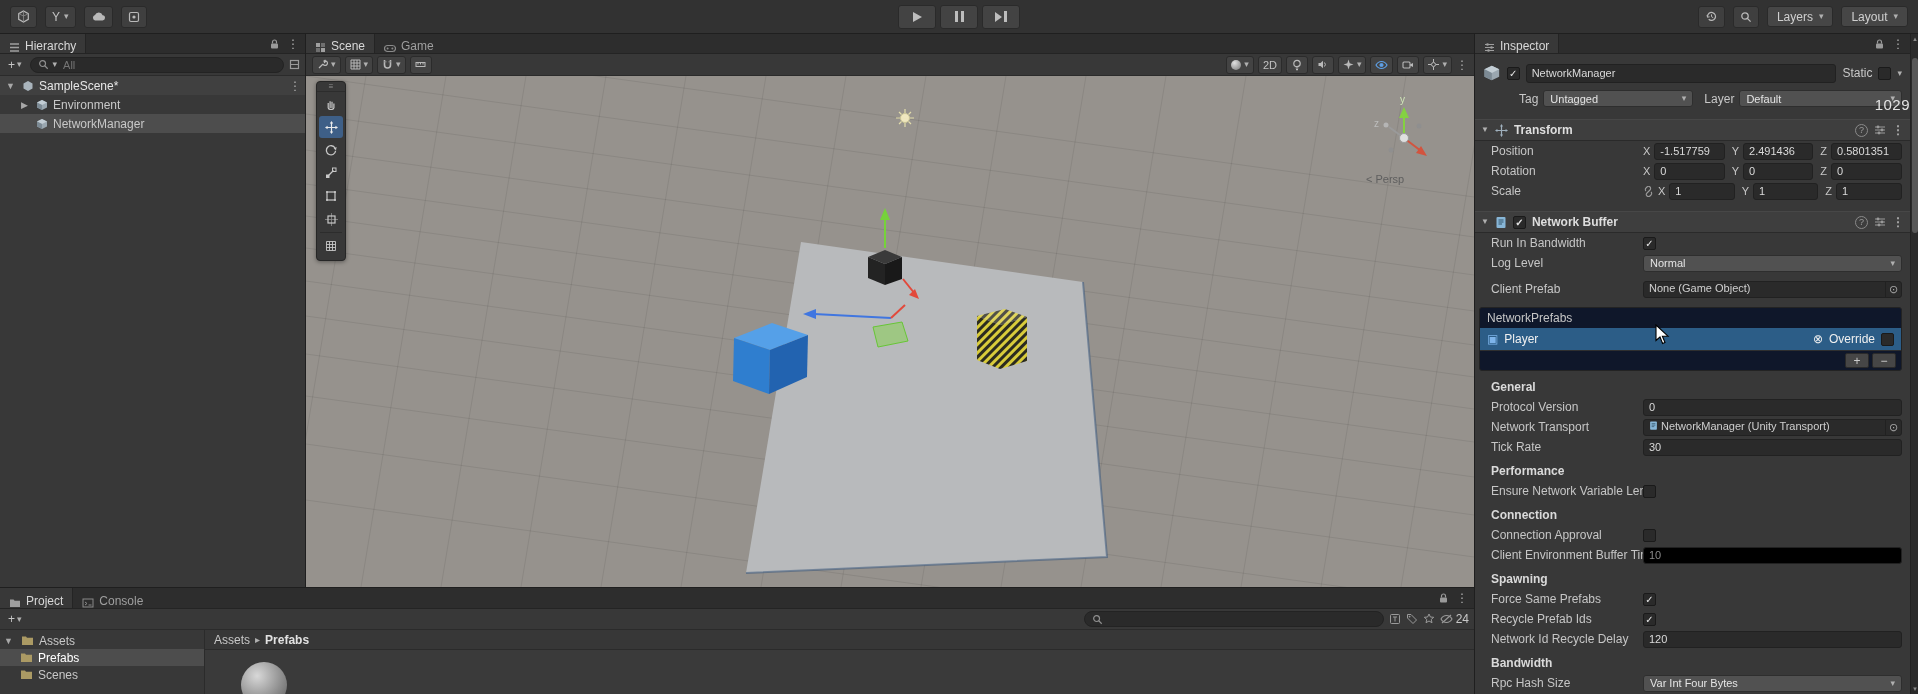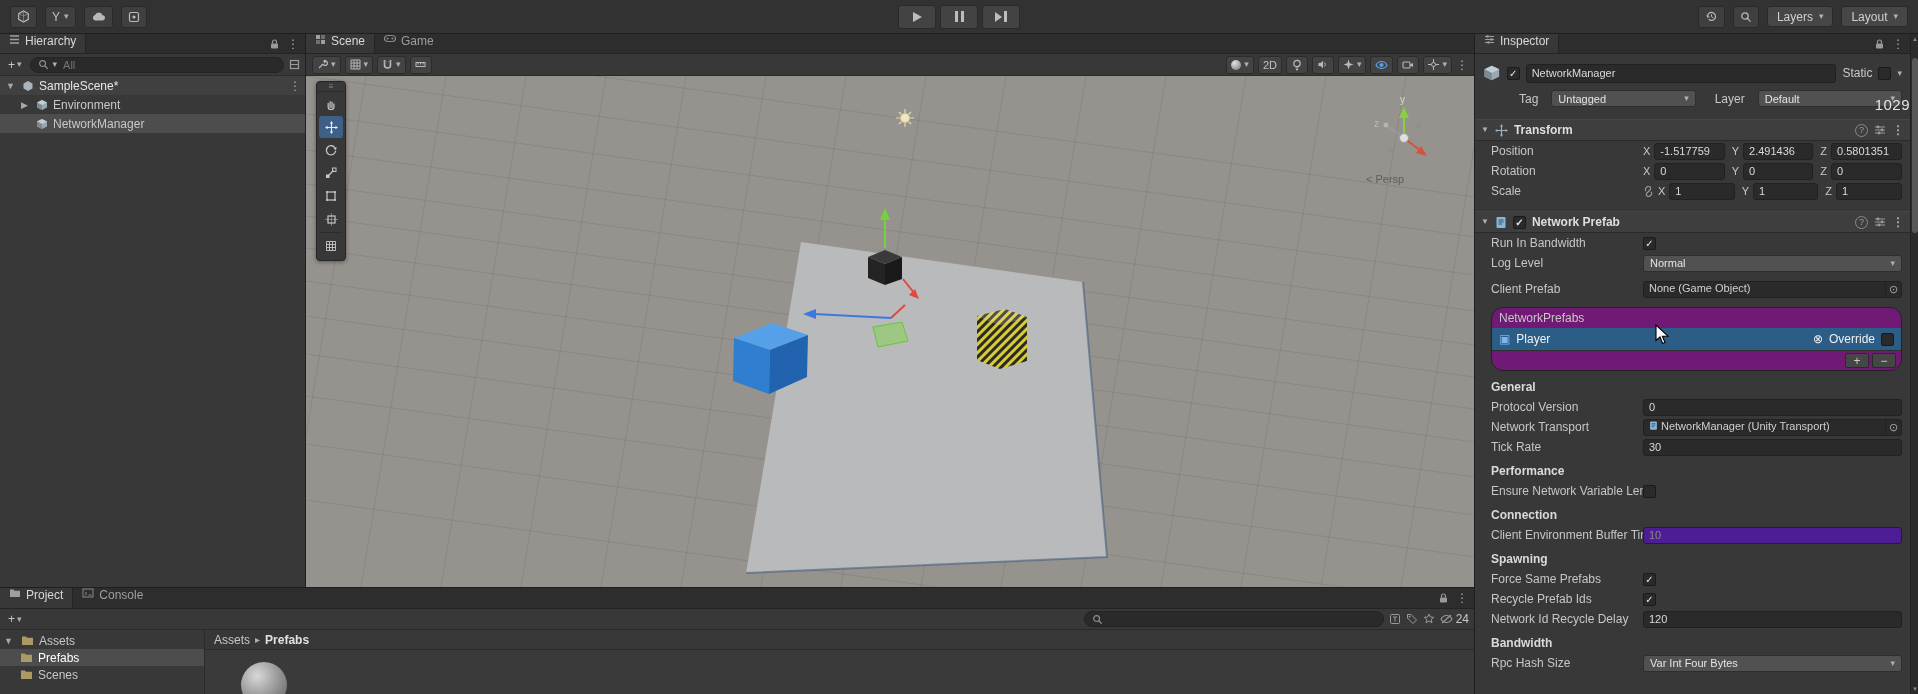--- a/index.html
+++ b/index.html
@@ -14,21 +14,21 @@
   .tb-right{margin-left:auto;display:flex;align-items:center;gap:8px;margin-right:10px}
   .tb-btn{height:22px;min-width:26px;display:flex;align-items:center;justify-content:center;gap:4px;background:#3f3f3f;border:1px solid #2a2a2a;border-radius:3px;color:#c2c2c2;padding:0 6px}
   .tb-dd{height:21px;display:flex;align-items:center;gap:6px;background:#464646;border:1px solid #2a2a2a;border-radius:3px;padding:0 9px;color:#d0d0d0}
   .playbtn{width:38px;height:24px;display:flex;align-items:center;justify-content:center;background:#434343;border:1px solid #2a2a2a;border-radius:3px}
   .tri{width:0;height:0;border-left:9px solid #bdbdbd;border-top:5.5px solid transparent;border-bottom:5.5px solid transparent}
   .pausebars{display:flex;gap:3px}.pausebars i{display:block;width:3px;height:11px;background:#bdbdbd}
   .stepbar{width:3px;height:11px;background:#bdbdbd;margin-left:2px}
 
   
   .tabbar{display:flex;align-items:center;height:20px;background:#2d2d2d;border-bottom:1px solid #242424}
-  .tab{display:flex;align-items:flex-start;gap:5px;height:100%;padding:0 9px;color:#9f9f9f;white-space:nowrap}
+  .tab{display:flex;align-items:flex-end;gap:5px;height:100%;padding:0 9px;color:#9f9f9f;white-space:nowrap}
   .tab.active{background:#383838;color:#d8d8d8;border-right:1px solid #242424}
   .tab-right{margin-left:auto;display:flex;align-items:center;gap:7px;padding-right:6px}
   .toolrow{display:flex;align-items:center;height:22px;background:#383838;border-bottom:1px solid #2b2b2b;padding:0 5px;gap:5px}
   .search{display:flex;align-items:center;gap:4px;height:16px;background:#2a2a2a;border:1px solid #232323;border-radius:8px;padding:0 7px;color:#8f8f8f}
   .search input{flex:1;min-width:0;background:none;border:none;outline:none;color:#cfcfcf;font:11px "Liberation Sans",sans-serif}
   .caret{font-size:9px;line-height:1;color:#b0b0b0}
   .kebab{color:#b0b0b0;font-size:12px}
   .lockicon,.minibtn{display:flex;align-items:center}
   .plusbtn{display:flex;align-items:center;gap:2px;color:#c6c6c6;padding:0 3px}
   .chk{width:13px;height:13px;min-width:13px;background:#2a2a2a;border:1px solid #1a1a1a;border-radius:2px;display:flex;align-items:center;justify-content:center;font-size:10px;color:#e6e6e6}
@@ -63,36 +63,36 @@
   #proj-content{position:relative;flex:1;background:#3a3a3a;overflow:hidden}
   .thumb-sphere{position:absolute;left:36px;top:12px;width:46px;height:46px;border-radius:50%;background:radial-gradient(circle at 35% 30%,#d8d8d8,#909090 55%,#565656)}
   .ptree-row{display:flex;align-items:center;height:17px;gap:5px;padding:0 4px;white-space:nowrap}
 
   
   #inspector{position:absolute;left:1474px;top:34px;width:436px;height:660px;background:#383838;border-left:1px solid #1f1f1f;overflow:hidden}
   .row{display:flex;align-items:center;height:20px;padding-left:16px;padding-right:8px}
   .lbl{width:152px;min-width:152px;white-space:nowrap;overflow:hidden;color:#c6c6c6}
   .val{flex:1;display:flex;align-items:center;gap:4px;min-width:0}
   .tfield{width:100%;height:17px;background:#2a2a2a;border:1px solid #212121;border-radius:3px;color:#dadada;font:11px "Liberation Sans",sans-serif;padding:0 5px;outline:none;min-width:0}
-  .tfield.dis{color:#8a8a8a;background:#4c1d95}
+  .tfield.dis{color:#8a8a8a;background:#000000}
   .ddown{flex:1;height:17px;background:#515151;border:1px solid #2e2e2e;border-radius:3px;display:flex;align-items:center;padding:0 6px;color:#e4e4e4;font-size:11px;min-width:0}
   .ddown .caret{margin-left:auto}
   .objfield{flex:1;height:17px;background:#2a2a2a;border:1px solid #212121;border-radius:3px;display:flex;align-items:flex-start;padding-left:5px;font-size:11px;color:#cfcfcf;min-width:0}
   .objfield .txt{flex:1;white-space:nowrap;overflow:hidden}
   .objpick{width:16px;height:100%;display:flex;align-items:center;justify-content:center;border-left:1px solid #212121;color:#a8a8a8}
   .comp-head{display:flex;align-items:center;gap:6px;height:22px;background:#3e3e3e;border-top:1px solid #474747;border-bottom:1px solid #2a2a2a;padding:0 6px;color:#dedede;font-weight:bold;margin-top:10px}
   .comp-head .spacer,.rowspacer{flex:1}
   .helpdot{width:13px;height:13px;border:1px solid #8a8a8a;border-radius:50%;font-size:9px;display:flex;align-items:center;justify-content:center;color:#9c9c9c;font-weight:normal}
   .subhead{font-weight:bold;color:#dadada;display:flex;align-items:center;height:20px;padding-left:16px;margin-top:4px}
   .axis3{display:flex;gap:7px;flex:1;min-width:0}
   .axcell{flex:1;display:flex;align-items:center;gap:4px;min-width:0}
   .ax{font-size:11px;color:#c8c8c8}
   .go-row1{display:flex;align-items:center;gap:6px;padding:7px 8px 2px 8px}
-  .go-row2{display:flex;align-items:center;gap:13px;padding:3px 8px 2px 44px}
-  .nplist{margin:8px 8px 6px 16px;border:1px solid #232323;background:#701a75;border-radius:12px}
+  .go-row2{display:flex;align-items:center;gap:5px;padding:3px 8px 2px 44px}
+  .nplist{margin:8px 8px 6px 4px;border:1px solid #232323;background:#0f172a;border-radius:3px}
   .np-title{height:20px;display:flex;align-items:center;padding:0 7px;color:#c6c6c6}
   .np-item{height:22px;display:flex;align-items:center;gap:6px;background:#2c5d87;padding:0 7px;color:#f0f0f0}
   .np-foot{height:20px;display:flex;align-items:center;justify-content:flex-end;gap:3px;padding:0 5px;border-top:1px solid #2f2f2f}
   .np-btn{width:24px;height:15px;display:flex;align-items:center;justify-content:center;background:#464646;border:1px solid #2a2a2a;border-radius:2px;color:#cccccc;font-size:12px;line-height:1}
   #overlay1029{position:absolute;right:0px;top:62px;font-size:15px;color:#e4e4e4;letter-spacing:.5px}
   .prefab-glyph{color:#7db4ea;font-size:12px}
 
   
   #vscroll{position:absolute;left:1910px;top:34px;width:8px;height:660px;background:#2b2b2b;border-left:1px solid #222}
   #vscroll .arr{position:absolute;left:0;width:8px;text-align:center;font-size:7px;color:#8b8b8b}
@@ -677,21 +677,21 @@
 
     <div class="comp-head">
       <span class="caret" style="font-size:8px">▼</span>
       <svg width="12" height="13" viewBox="0 0 12 13">
           <rect x="1.5" y="1" width="9" height="11" rx="1" fill="#87b6d7"></rect>
           <path d="M3.5 4h5M3.5 6h5M3.5 8h3.5" stroke="#2b4a5e" stroke-width=".9"></path>
         </svg>
       <span class="chk">
           <span>✓</span>
         </span>
-      <span>Network Prefab</span>
+      <span>Network Buffer</span>
       <span class="spacer"></span>
       <span class="helpdot">?</span>
       <svg width="12" height="12" viewBox="0 0 12 12">
           <path d="M1 3h10M1 6h10M1 9h10" stroke="#9a9a9a"></path>
           <circle cx="4" cy="3" r="1.4" fill="#9a9a9a"></circle>
           <circle cx="8" cy="6" r="1.4" fill="#9a9a9a"></circle>
           <circle cx="5" cy="9" r="1.4" fill="#9a9a9a"></circle>
         </svg>
       <span class="kebab">⋮</span>
     </div>
@@ -768,20 +768,26 @@
 
     <div class="subhead">Performance</div>
     <div class="row">
       <div class="lbl">Ensure Network Variable Len</div>
       <div class="val">
           <span class="chk"></span>
         </div>
     </div>
 
     <div class="subhead">Connection</div>
+    <div class="row">
+      <div class="lbl">Connection Approval</div>
+      <div class="val">
+          <span class="chk"></span>
+        </div>
+    </div>
     <div class="row disabled">
       <div class="lbl">Client Environment Buffer Tim</div>
       <div class="val">
           <input class="tfield dis" value="10" style="">
         </div>
     </div>
 
     <div class="subhead">Spawning</div>
     <div class="row">
       <div class="lbl">Force Same Prefabs</div>

